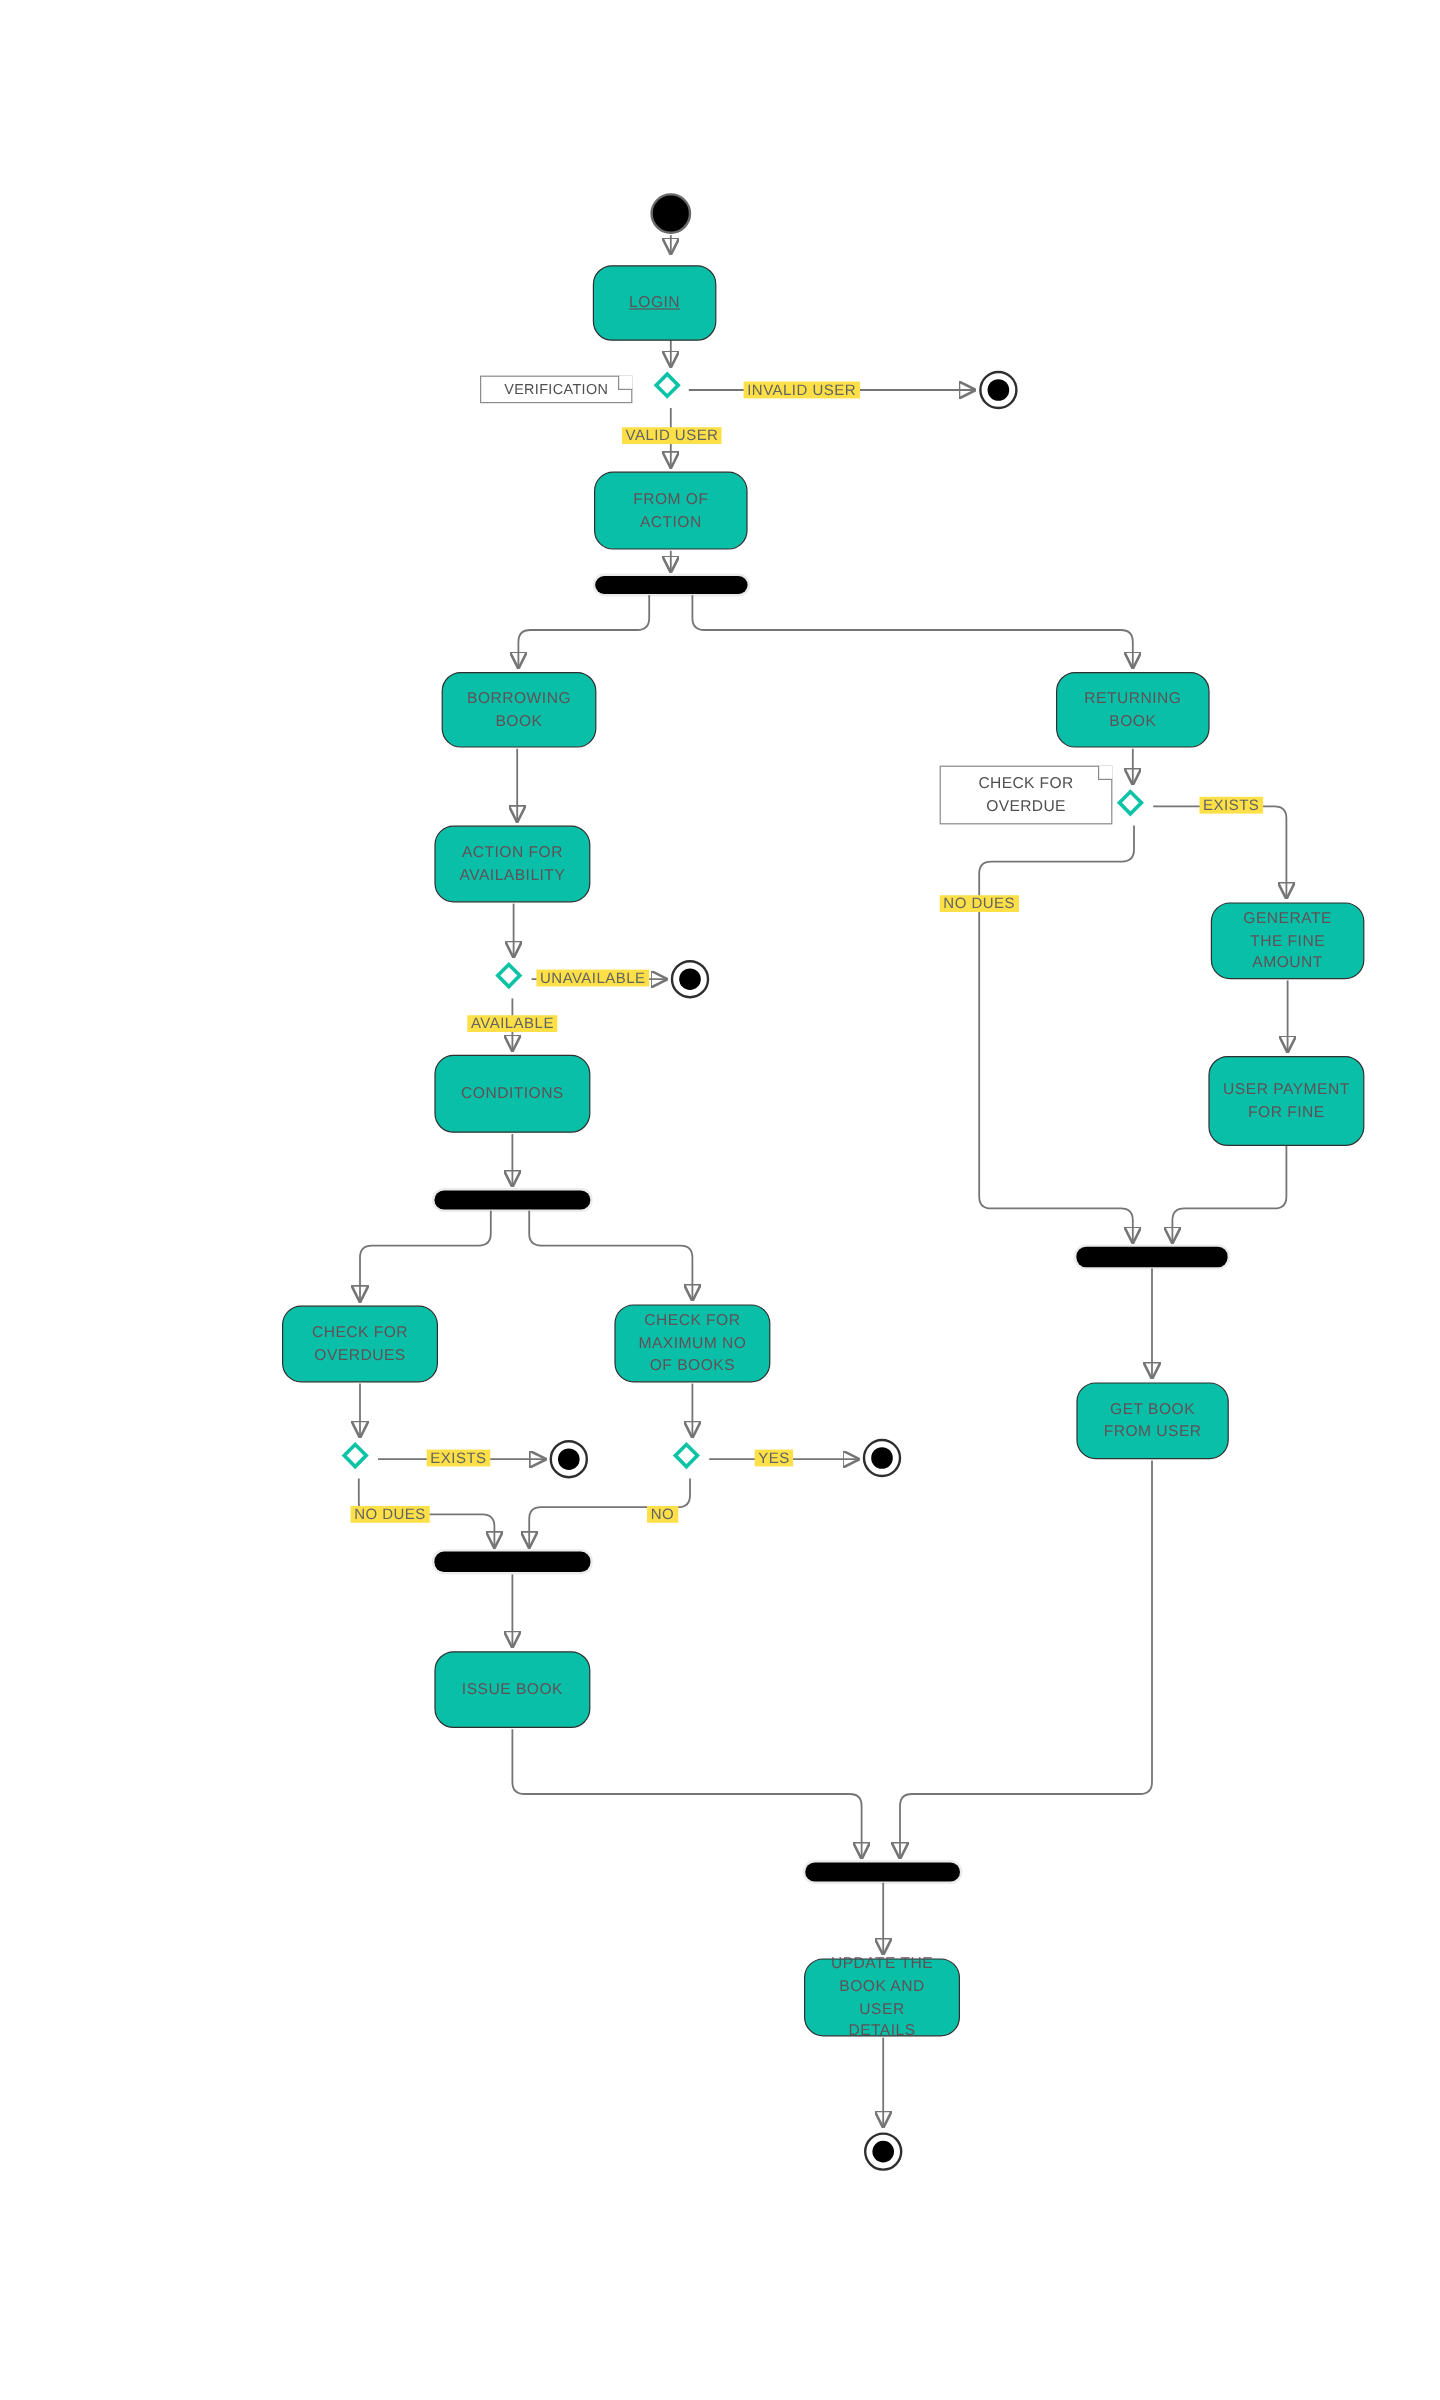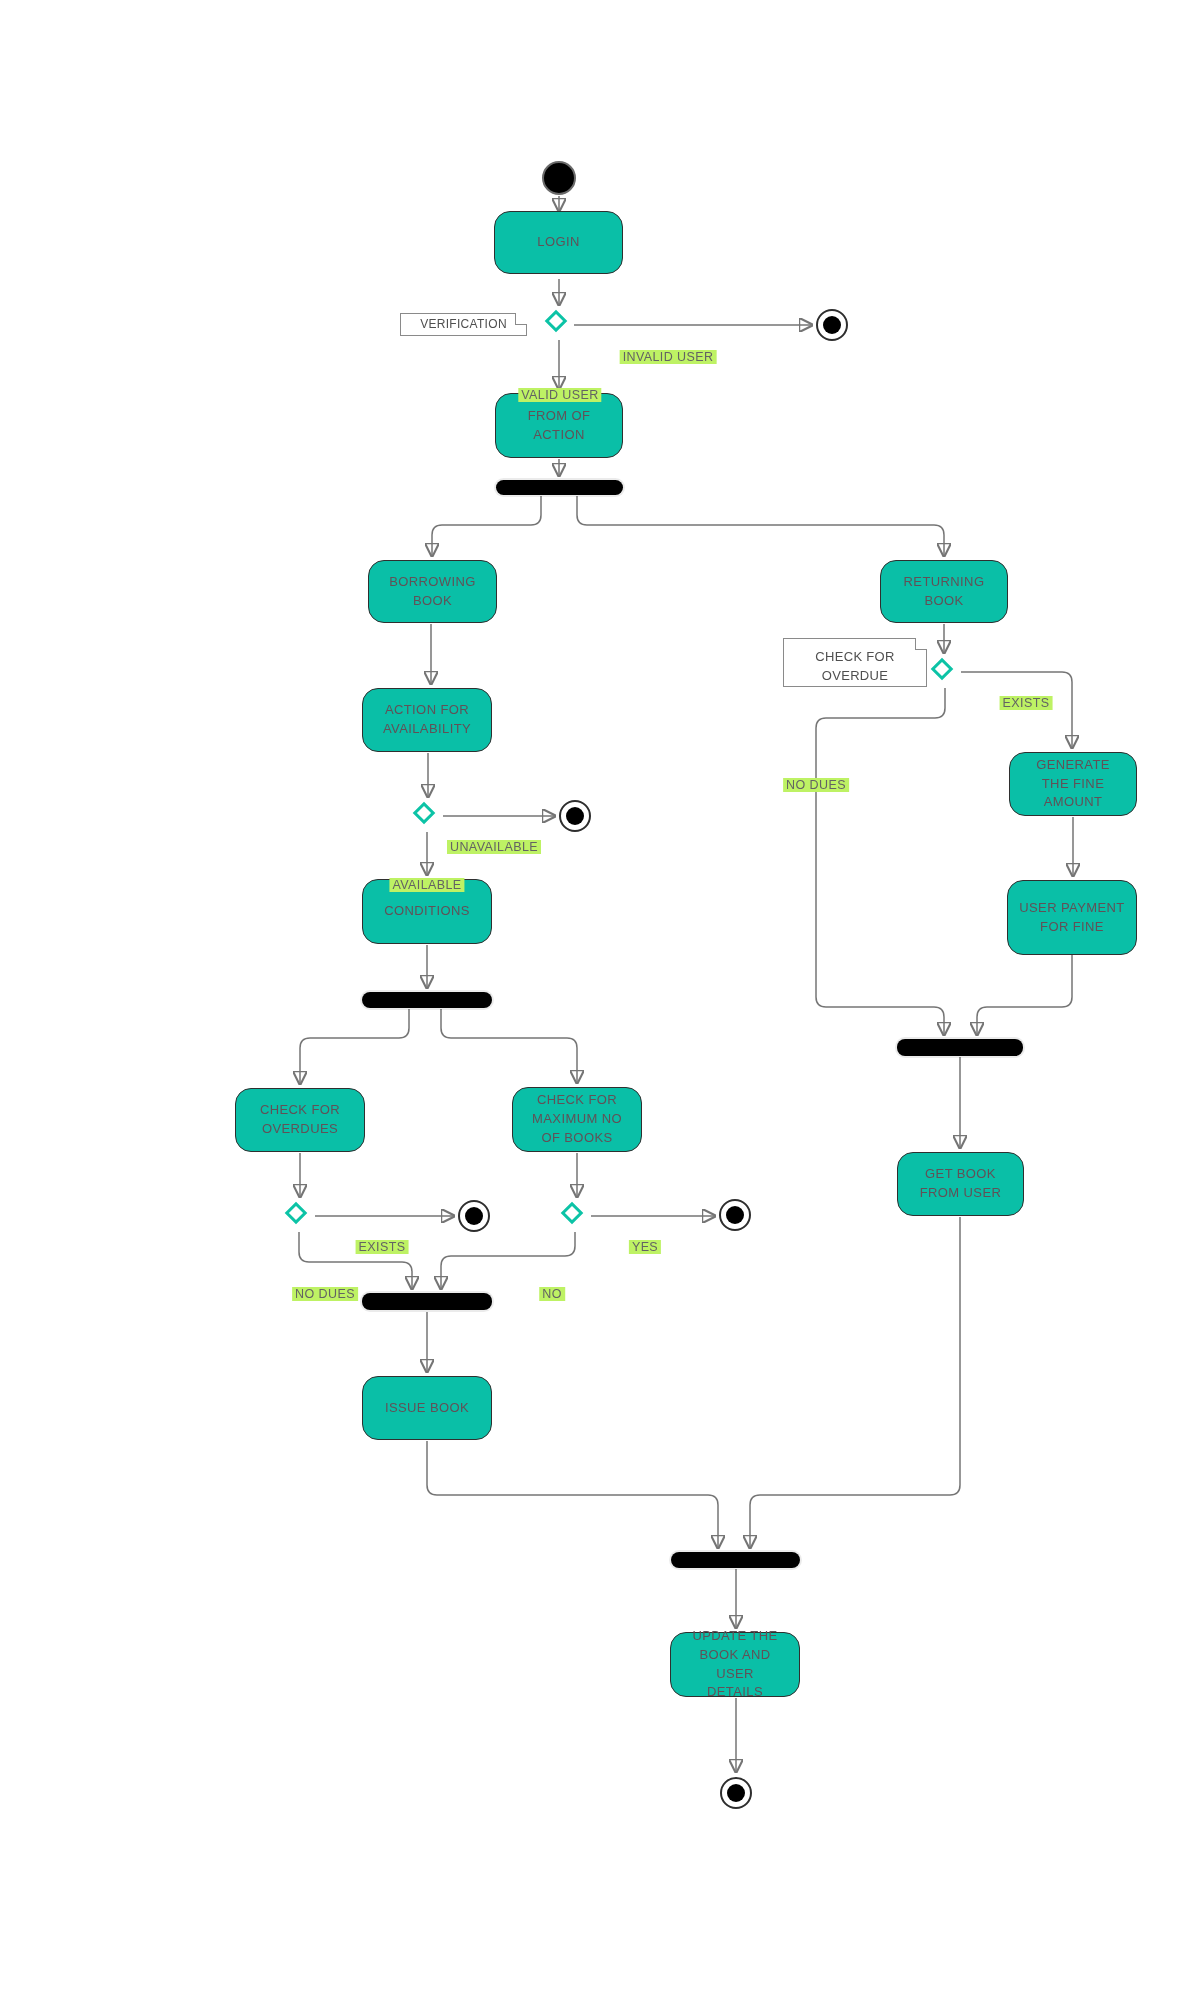--- a/index.html
+++ b/index.html
@@ -32,22 +32,22 @@
   .activity.tight{padding:0 16px;}
   .bar{position:absolute;z-index:2;background:var(--bar);border-radius:8px;box-shadow:0 0 0 2px rgba(0,0,0,0.08);}
   .diamond{position:absolute;z-index:2;width:16px;height:16px;background:#ffffff;
     border:3px solid var(--decision-stroke);transform:rotate(45deg);}
   .start-node{position:absolute;z-index:2;width:34px;height:34px;border-radius:50%;
     background:#000;border:2px solid #6a6a6a;}
   .end-node{position:absolute;z-index:2;width:32px;height:32px;border-radius:50%;
     background:#fff;border:2px solid #2e2e2e;display:flex;align-items:center;justify-content:center;}
   .end-node .dot{width:18px;height:18px;border-radius:50%;background:#000;}
   .edge-label{position:absolute;z-index:3;transform:translate(-50%,-50%);
-    background:#bef264;padding:0 3px;color:var(--label-text);
-    font-size:12.5px;letter-spacing:.4px;white-space:nowrap;margin-top:32px;}
+    background:#fde047;padding:0 3px;color:var(--label-text);
+    font-size:12.5px;letter-spacing:.4px;white-space:nowrap;}
   .note{position:absolute;z-index:2;background:#ffffff;border:1px solid var(--note-border);
     color:var(--note-text);display:flex;align-items:center;justify-content:center;text-align:center;
     font-size:13px;letter-spacing:.3px;line-height:1.45;}
   .note .fold{position:absolute;top:-1px;right:-1px;width:12px;height:12px;background:#ffffff;
     border-left:1px solid var(--note-border);border-bottom:1px solid var(--note-border);}
   .note .fold::before{content:"";position:absolute;left:0;top:0;width:17px;height:1px;
     background:#ffffff;transform-origin:0 0;transform:rotate(-45deg) translate(0,-1px);}
 </style>
 </head>
 <body>
@@ -103,21 +103,21 @@
   <div class="end-node" style="left:458px;top:1200px;">
       <div class="dot"></div>
     </div>
   <div class="end-node" style="left:719px;top:1199px;">
       <div class="dot"></div>
     </div>
   <div class="end-node" style="left:720px;top:1777px;">
       <div class="dot"></div>
     </div>
 
-  <div class="activity" style="left:494px;top:211px;width:129px;height:63px;">LOGIN</div>
+  <div class="activity" style="left:494px;top:221px;width:103px;height:63px;text-decoration:underline;">LOGIN</div>
   <div class="activity" style="left:495px;top:393px;width:128px;height:65px;">FROM OF ACTION</div>
   <div class="activity" style="left:368px;top:560px;width:129px;height:63px;text-align:center;">BORROWING BOOK</div>
   <div class="activity" style="left:362px;top:688px;width:130px;height:64px;">ACTION FOR AVAILABILITY</div>
   <div class="activity" style="left:362px;top:879px;width:130px;height:65px;">CONDITIONS</div>
   <div class="activity" style="left:235px;top:1088px;width:130px;height:64px;">CHECK FOR OVERDUES</div>
   <div class="activity" style="left:512px;top:1087px;width:130px;height:65px;">CHECK FOR MAXIMUM NO OF BOOKS</div>
   <div class="activity" style="left:362px;top:1376px;width:130px;height:64px;">ISSUE BOOK</div>
   <div class="activity" style="left:880px;top:560px;width:128px;height:63px;">RETURNING BOOK</div>
   <div class="activity" style="left:1009px;top:752px;width:128px;height:64px;padding:0 22px;">GENERATE THE FINE AMOUNT</div>
   <div class="activity" style="left:1007px;top:880px;width:130px;height:75px;padding:0 10px;">USER PAYMENT FOR FINE</div>
@@ -133,21 +133,21 @@
   <div class="diamond" style="left:548px;top:313px;"></div>
   <div class="diamond" style="left:416px;top:805px;"></div>
   <div class="diamond" style="left:288px;top:1205px;"></div>
   <div class="diamond" style="left:564px;top:1205px;"></div>
   <div class="diamond" style="left:934px;top:661px;"></div>
 
   <div class="note" style="left:400px;top:313px;width:127px;height:23px;font-size:12px;">
     <span>VERIFICATION</span>
     <i class="fold"></i>
   </div>
-  <div class="note" style="left:783px;top:638px;width:144px;height:49px;align-items:flex-end;">
+  <div class="note" style="left:783px;top:638px;width:144px;height:49px;">
     <span style="display:block;width:110px;">CHECK FOR OVERDUE</span>
     <i class="fold"></i>
   </div>
 
   <span class="edge-label" style="left:668px;top:325px;">INVALID USER</span>
   <span class="edge-label" style="left:560px;top:363px;">VALID USER</span>
   <span class="edge-label" style="left:494px;top:815px;">UNAVAILABLE</span>
   <span class="edge-label" style="left:427px;top:853px;">AVAILABLE</span>
   <span class="edge-label" style="left:382px;top:1215px;">EXISTS</span>
   <span class="edge-label" style="left:325px;top:1262px;">NO DUES</span>

